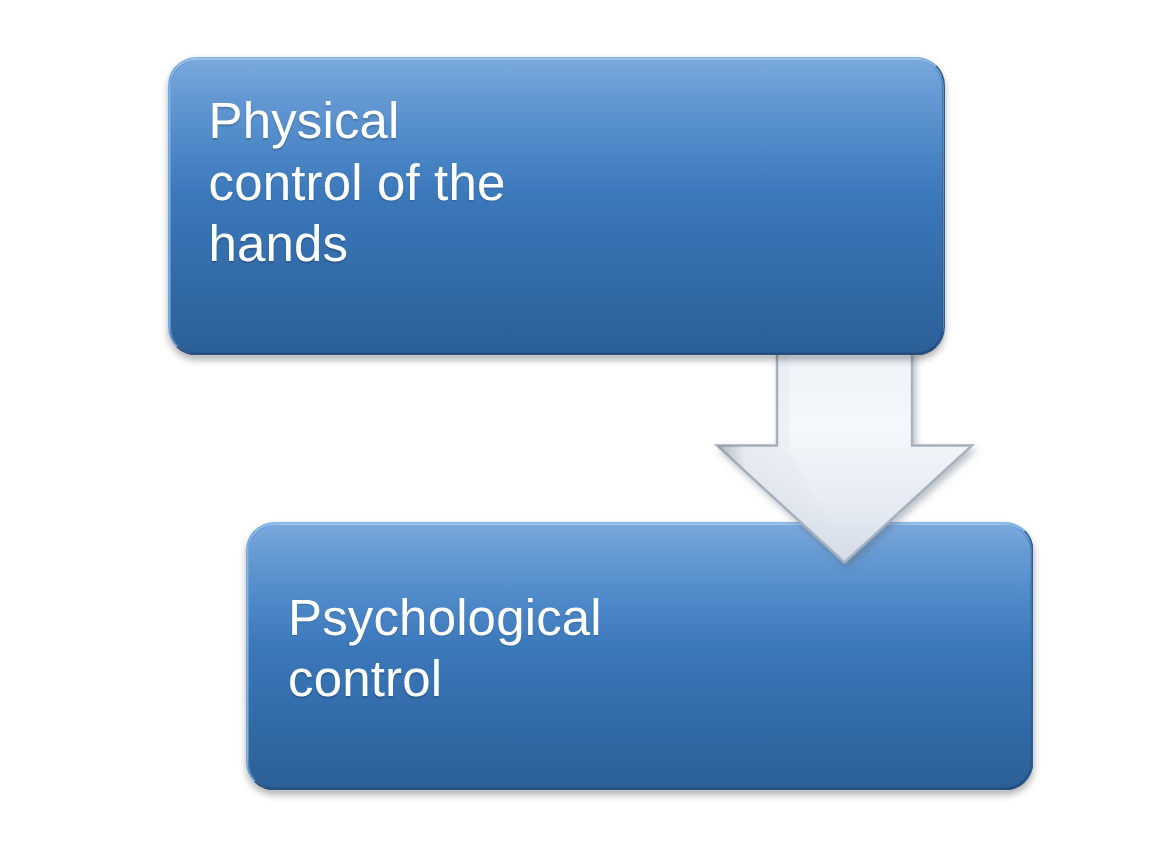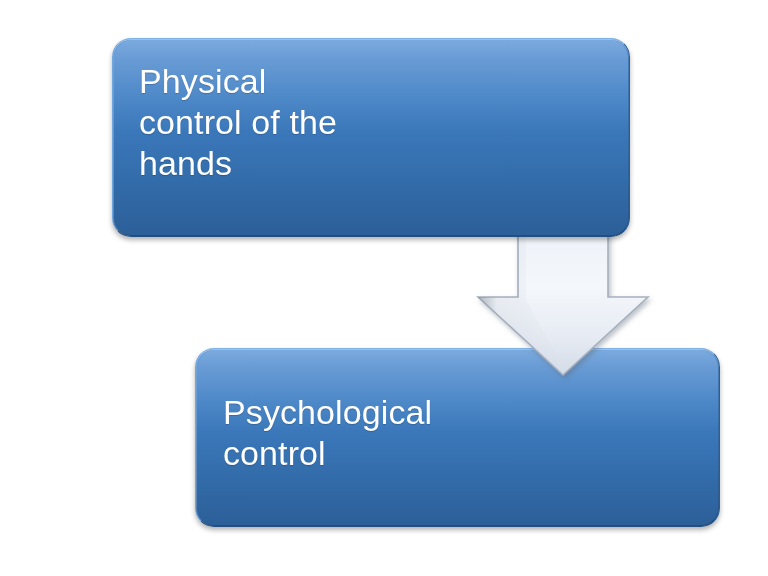--- a/index.html
+++ b/index.html
@@ -78,21 +78,21 @@
     height: 199px;
     z-index: 3;
   }
   #box-physical .label {
     left: 26px;
     top: 22px;
   }
 
   
   #box-psychological {
-    left: 195px;
+    left: 164px;
     top: 348px;
     width: 525px;
     height: 179px;
     z-index: 1;
   }
   #box-psychological .label {
     left: 27px;
     top: 43px;
   }
 

